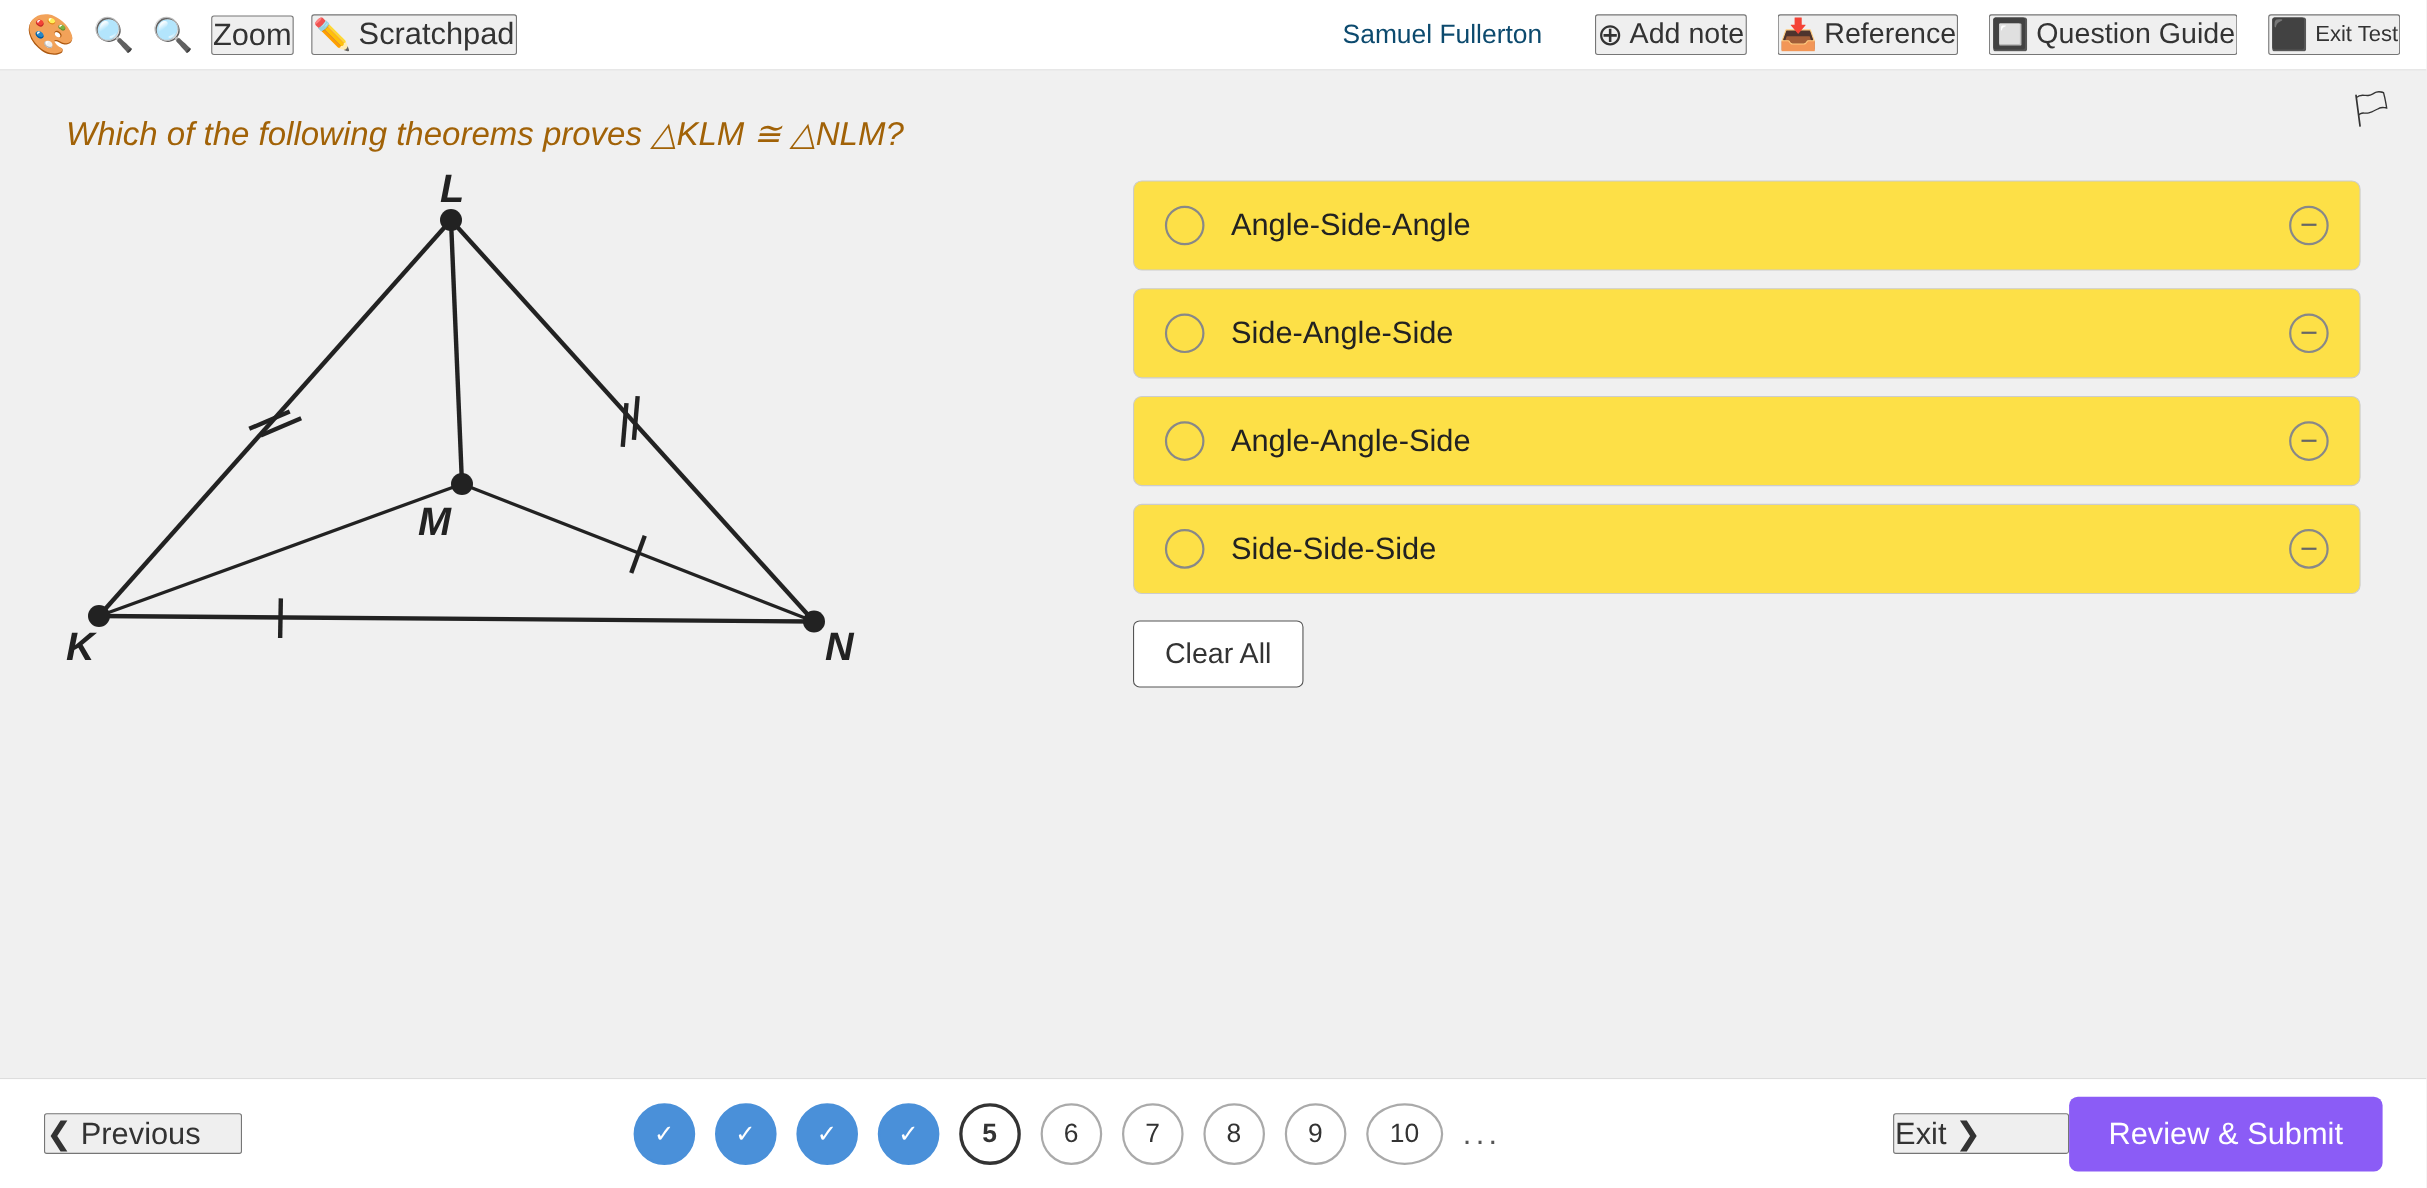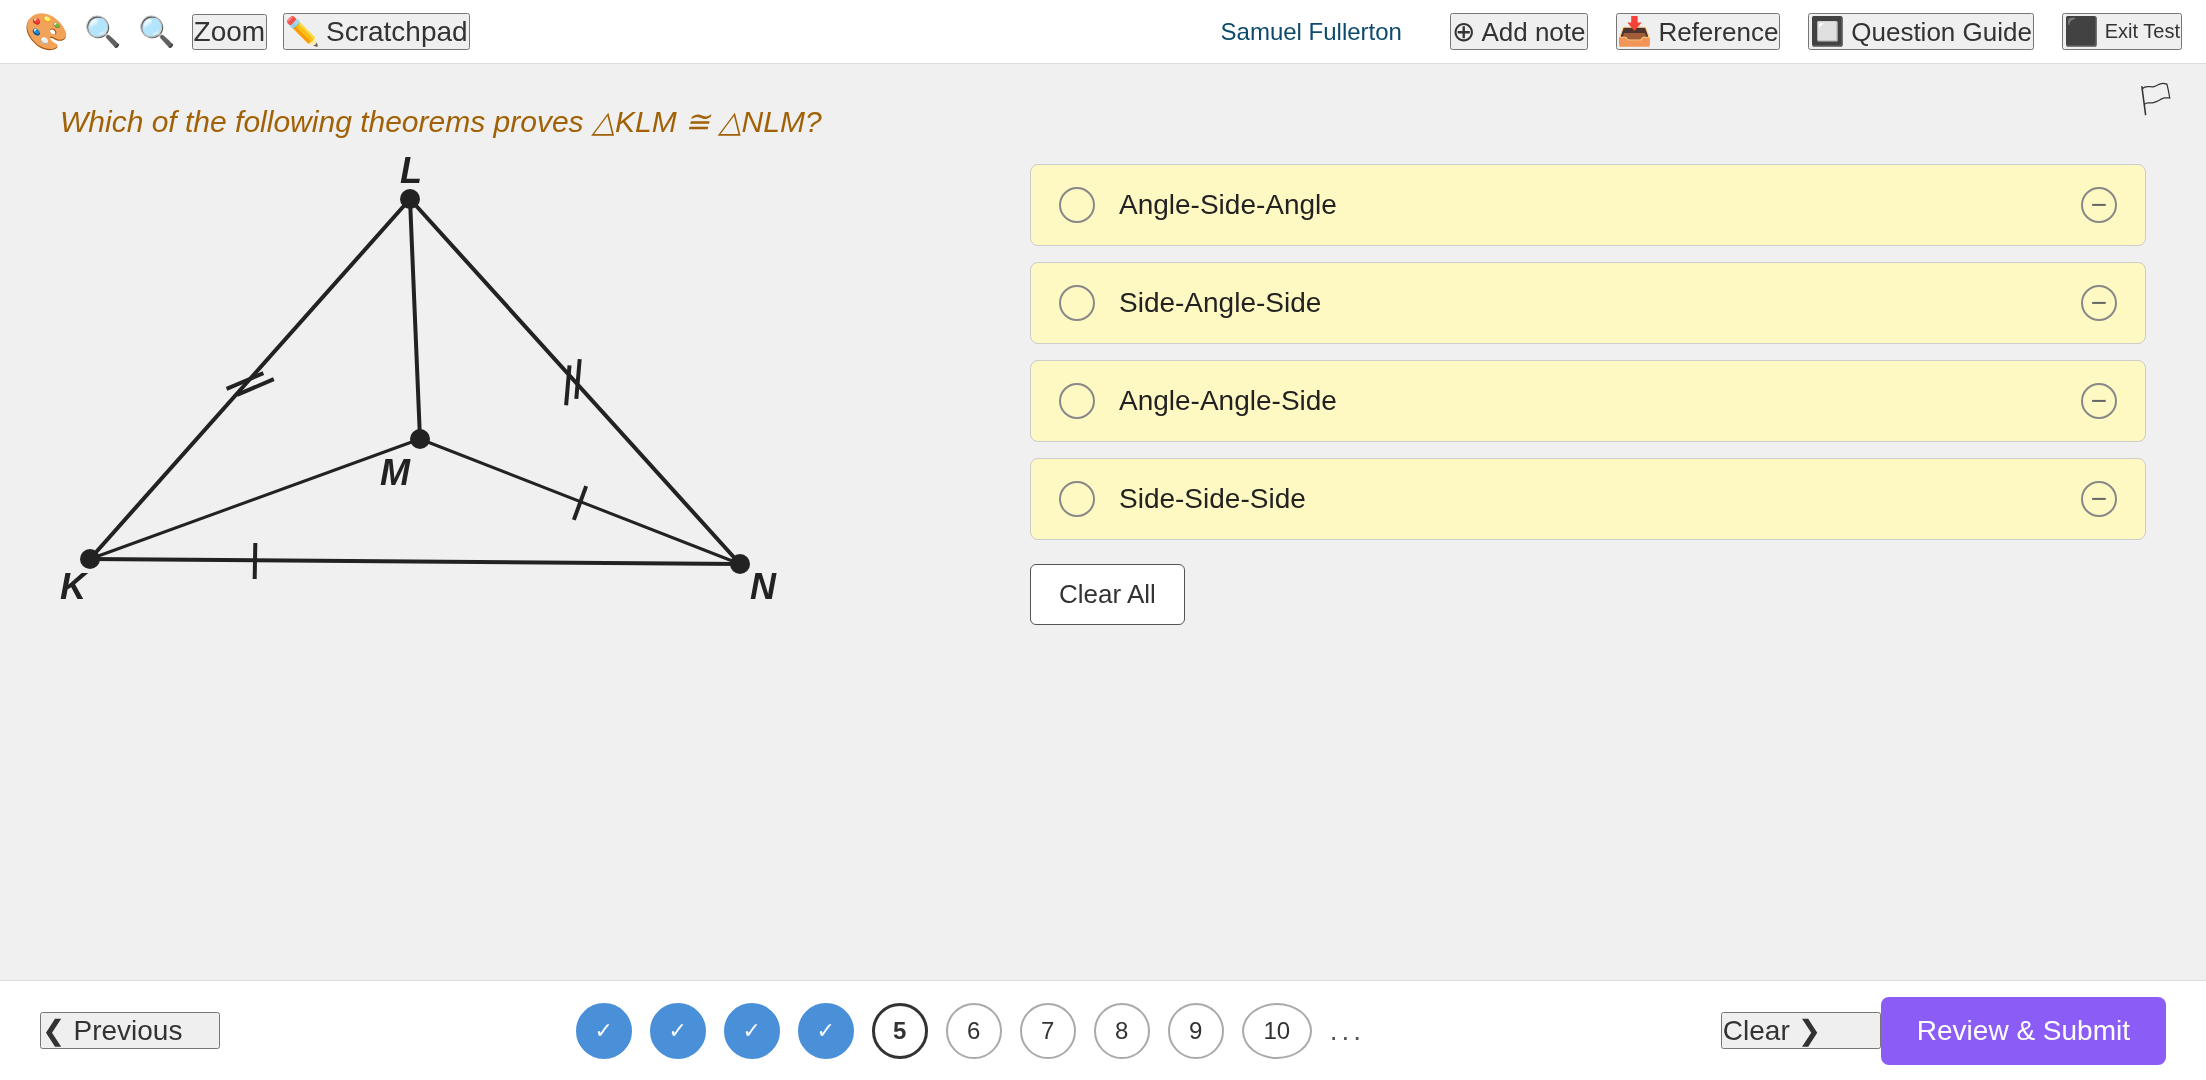--- a/index.html
+++ b/index.html
@@ -38,21 +38,21 @@
       align-items: center;
       gap: 6px;
       cursor: pointer;
       font-size: 26px;
       color: #333;
       background: none;
       border: none;
     }
     .toolbar-icon-btn {
       display: flex;
-      align-items: flex-end;
+      align-items: flex-start;
       gap: 6px;
       cursor: pointer;
       font-size: 26px;
       color: #333;
       font-weight: 500;
     }
     .exit-btn {
       display: flex;
       align-items: center;
       gap: 6px;
@@ -100,21 +100,21 @@
     .answers-section {
       flex: 1.2;
       display: flex;
       flex-direction: column;
       gap: 16px;
       padding-top: 60px;
     }
     .answer-option {
       display: flex;
       align-items: center;
-      background: #fef9c3;
+      background: #fde047;
       border: 1px solid #ccc;
       border-radius: 8px;
       padding: 22px 28px;
       cursor: pointer;
       position: relative;
     }
     .radio-circle {
       width: 36px;
       height: 36px;
       border-radius: 50%;
@@ -415,18 +415,18 @@
     </div>
 
     <div class="q-num" style="width:70px;">
       <span>10</span>
     </div>
 
     <span class="dots">...</span>
   </div>
 
   <button class="next-btn">
-    <span>Clear</span>
+    <span>Exit</span>
     <span style="font-size:28px;">❯</span>
   </button>
 
   <button class="review-submit-btn">Review &amp; Submit</button>
 </div>
 
 </body></html>

